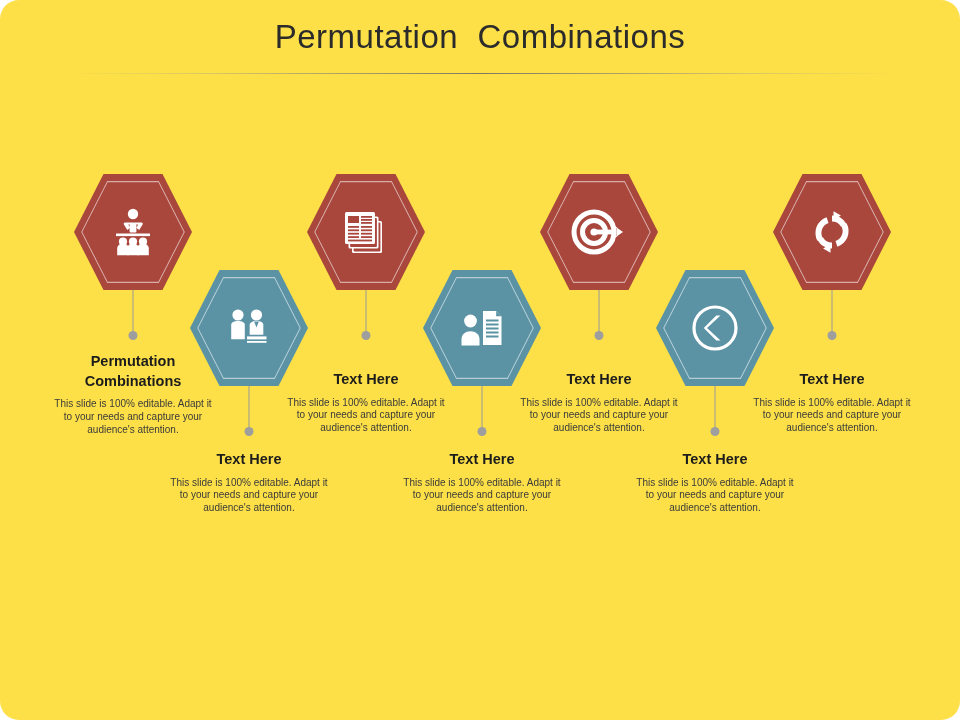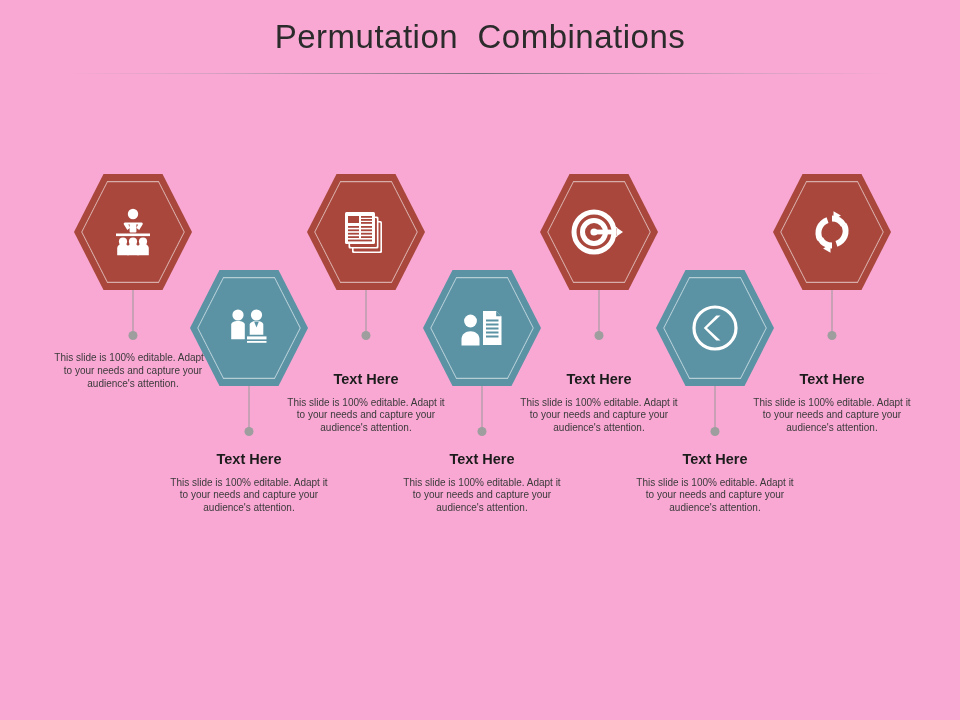--- a/index.html
+++ b/index.html
@@ -11,21 +11,22 @@
     height: 720px;
     background: #ffffff;
     font-family: "Liberation Sans", sans-serif;
     overflow: hidden;
     position: relative;
   }
 
   #slide {
     position: absolute;
     inset: 0;
-    background: #f9a8d4;
+    background: #fde047;
+    border-radius: 19px;
   }
 
   
   #slide-title {
     position: absolute;
     top: 18px;
     left: 0;
     width: 960px;
     text-align: center;
     font-size: 33px;
@@ -174,20 +175,22 @@
           <circle cx="27" cy="34.5" r="4.1"></circle>
           <path d="M21.2 41.6c0-2.9 2.6-5 5.8-5s5.8 2.1 5.8 5v6.6H21.2z"></path>
           <circle cx="37" cy="34.5" r="4.1"></circle>
           <path d="M31.2 41.6c0-2.9 2.6-5 5.8-5s5.8 2.1 5.8 5v6.6H31.2z"></path>
         </svg>
       </div>
     </div>
     <div class="connector-line" style="top:290px; height:42px;"></div>
     <div class="connector-dot" style="top:331px;"></div>
     <div class="text-block" style="top:352px;">
+      <div class="text-heading">Permutation
+Combinations</div>
       <div class="text-body">This slide is 100% editable. Adapt it to your needs and capture your audience's attention.</div>
     </div>
   </div>
 
   <div class="column" style="left:174px;">
     <div class="hex-wrap teal" style="top:270px;">
       <div class="hex teal"></div>
       <div class="hex-inner"></div>
       <div class="hex-icon">
         <svg width="52" height="46" viewBox="0 0 52 46" fill="#ffffff">

